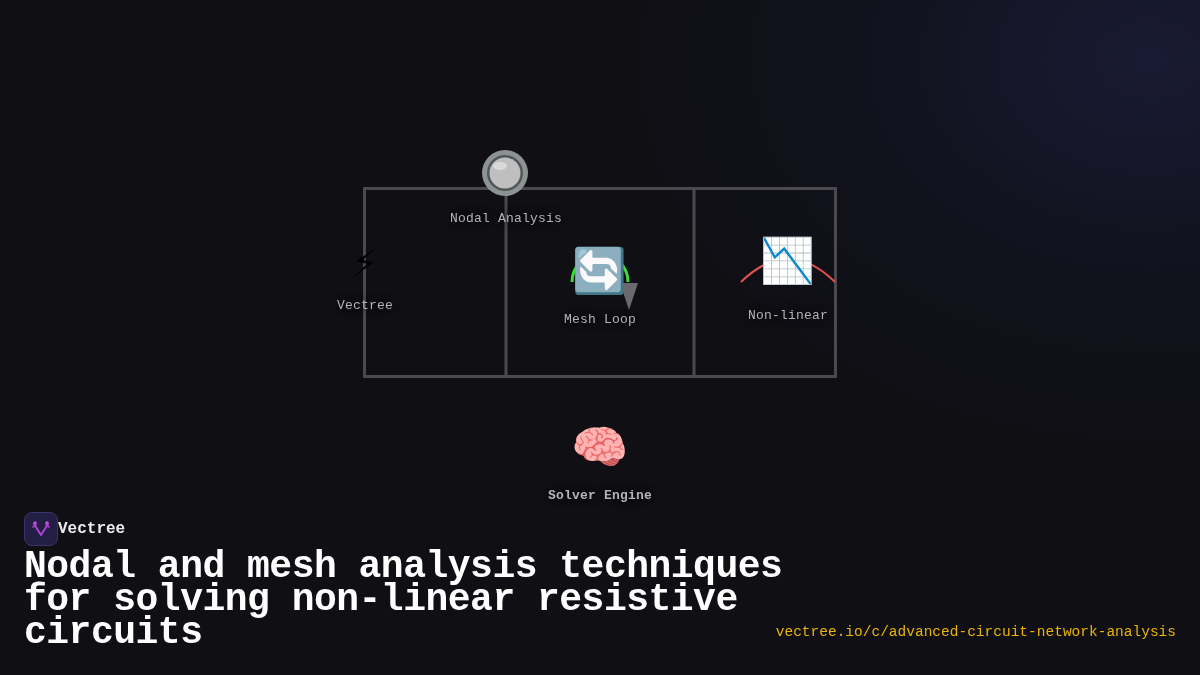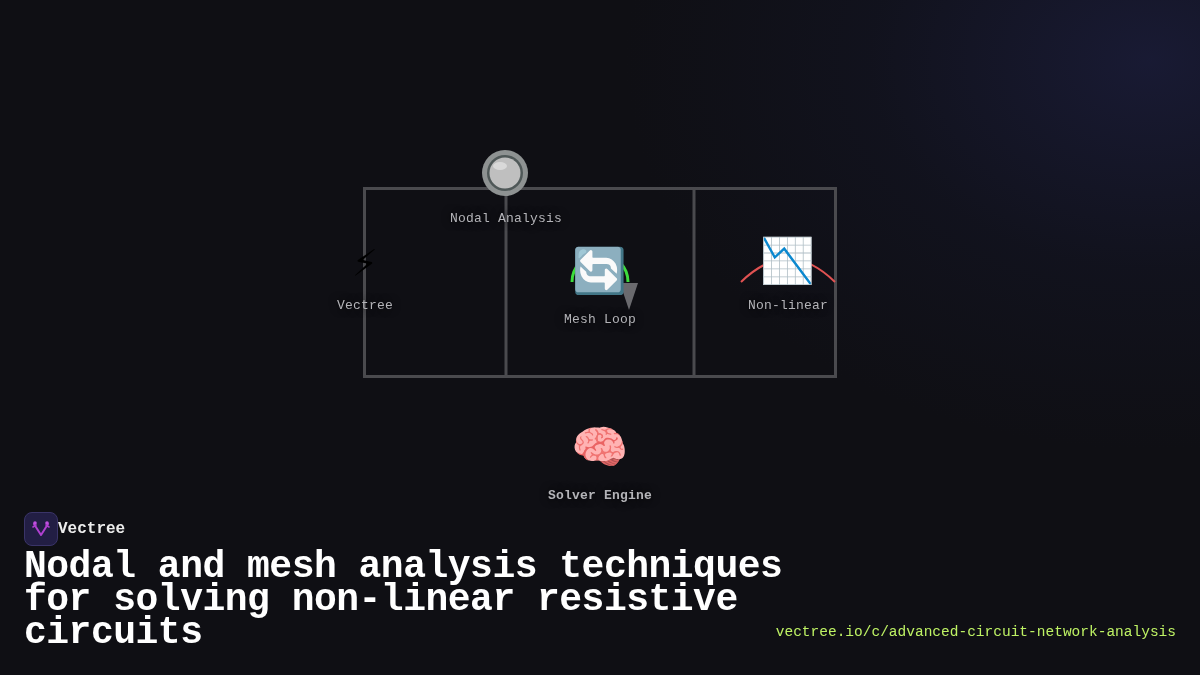--- a/index.html
+++ b/index.html
@@ -32,21 +32,21 @@
     width: 32px; height: 32px; border-radius: 8px; background: #221e44;
     border: 1px solid #3a3468; display: flex; align-items: center; justify-content: center;
   }
   .brand-name { color: #ececec; font-size: 16px; font-weight: bold; }
 
   .title {
     position: absolute; left: 24px; top: 550px; width: 780px; margin: 0;
     color: #ffffff; font-size: 38px; font-weight: bold; line-height: 33px; letter-spacing: -0.5px;
   }
   .url {
-    position: absolute; right: 24px; top: 624px; color: #bef264; font-size: 14.5px;
+    position: absolute; right: 24px; top: 624px; color: #eab308; font-size: 14.5px;
   }
 </style>
 </head>
 <body>
 
 <div class="bg-glow"></div>
 
 <div class="diagram">
   <svg width="1200" height="675" viewBox="0 0 1200 675">
 
@@ -77,21 +77,21 @@
     <span class="label" style="margin-top:6px;">Vectree</span>
   </div>
 
   <div class="node" style="left:600px; top:252px;">
     <span class="icon" style="font-size:44px; height:50px;">🔄</span>
     <span class="label" style="margin-top:10px;">Mesh Loop</span>
   </div>
 
   <div class="node" style="left:788px; top:242px;">
     <span class="icon" style="font-size:44px; height:50px;">📉</span>
-    <span class="label" style="margin-top:6px;">Non-linear</span>
+    <span class="label" style="margin-top:16px;">Non-linear</span>
   </div>
 
   <div class="node" style="left:600px; top:428px;">
     <span class="icon" style="font-size:46px; height:52px;">🧠</span>
     <span class="label solver-label" style="margin-top:8px;">Solver Engine</span>
   </div>
 </div>
 
 <div class="brand">
   <div class="brand-logo">

